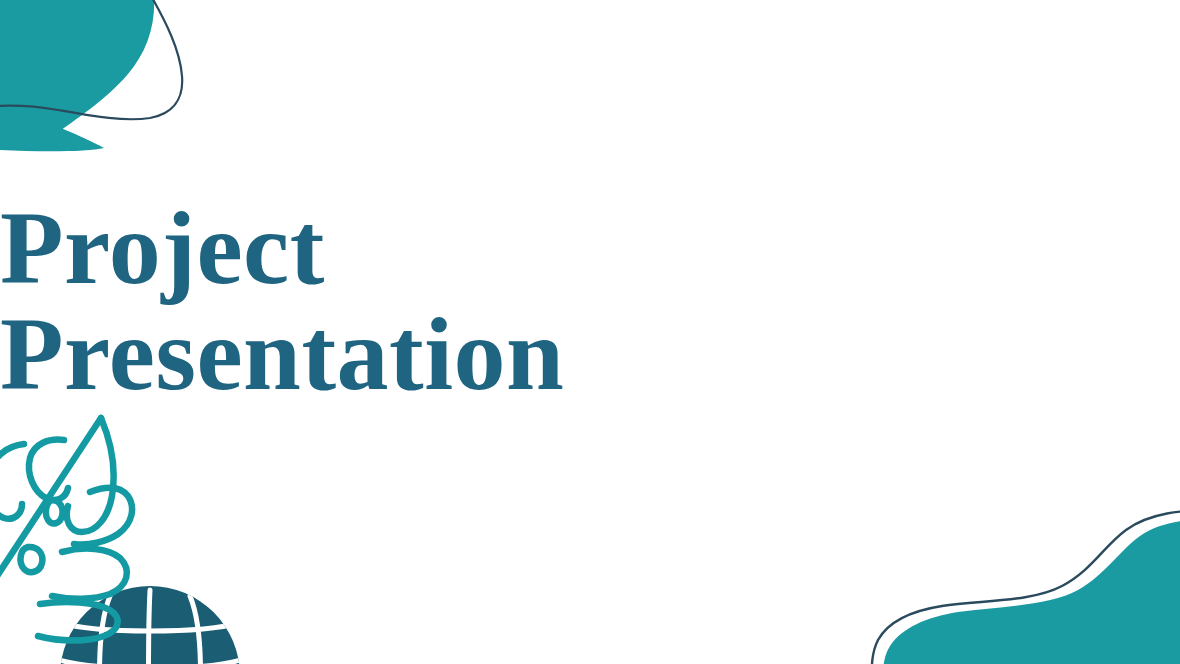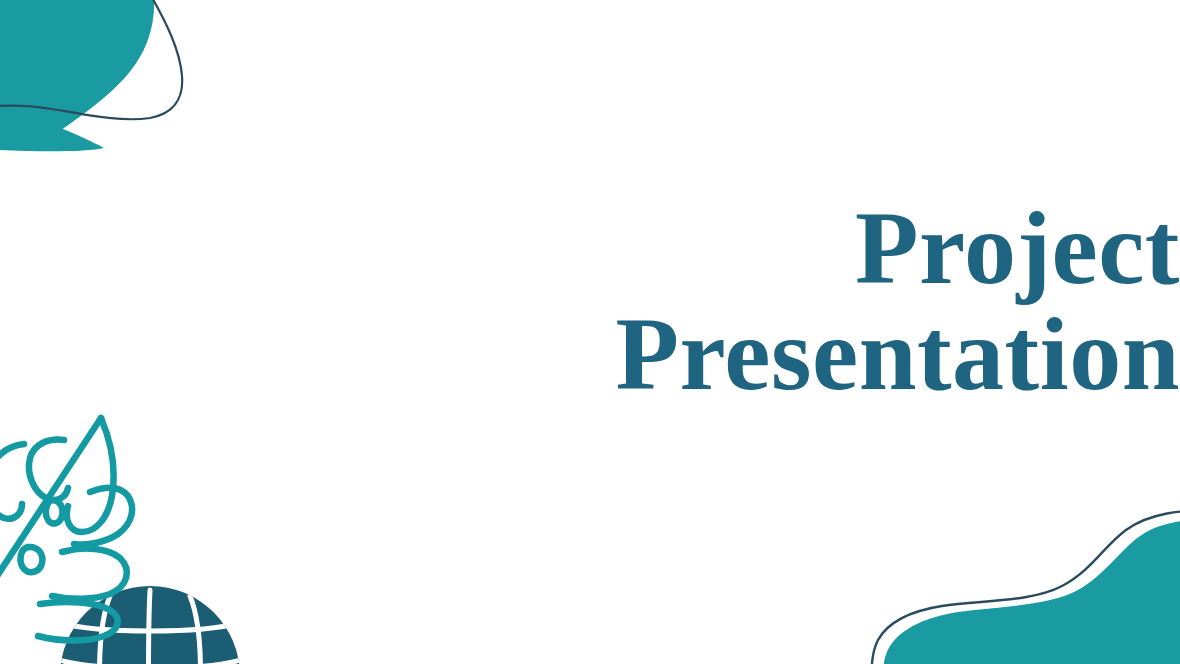--- a/index.html
+++ b/index.html
@@ -20,21 +20,21 @@
     inset: 0;
     width: 1180px;
     height: 664px;
     pointer-events: none;
   }
   #title-block {
     position: absolute;
     left: 0;
     top: 195px;
     width: 1180px;
-    text-align: right;
+    text-align: left;
     z-index: 5;
   }
   .title-line {
     display: block;
     font-family: "Liberation Serif", serif;
     font-weight: bold;
     font-size: 104px;
     line-height: 1.02;
     letter-spacing: 0.5px;
     color: #1F6480;

